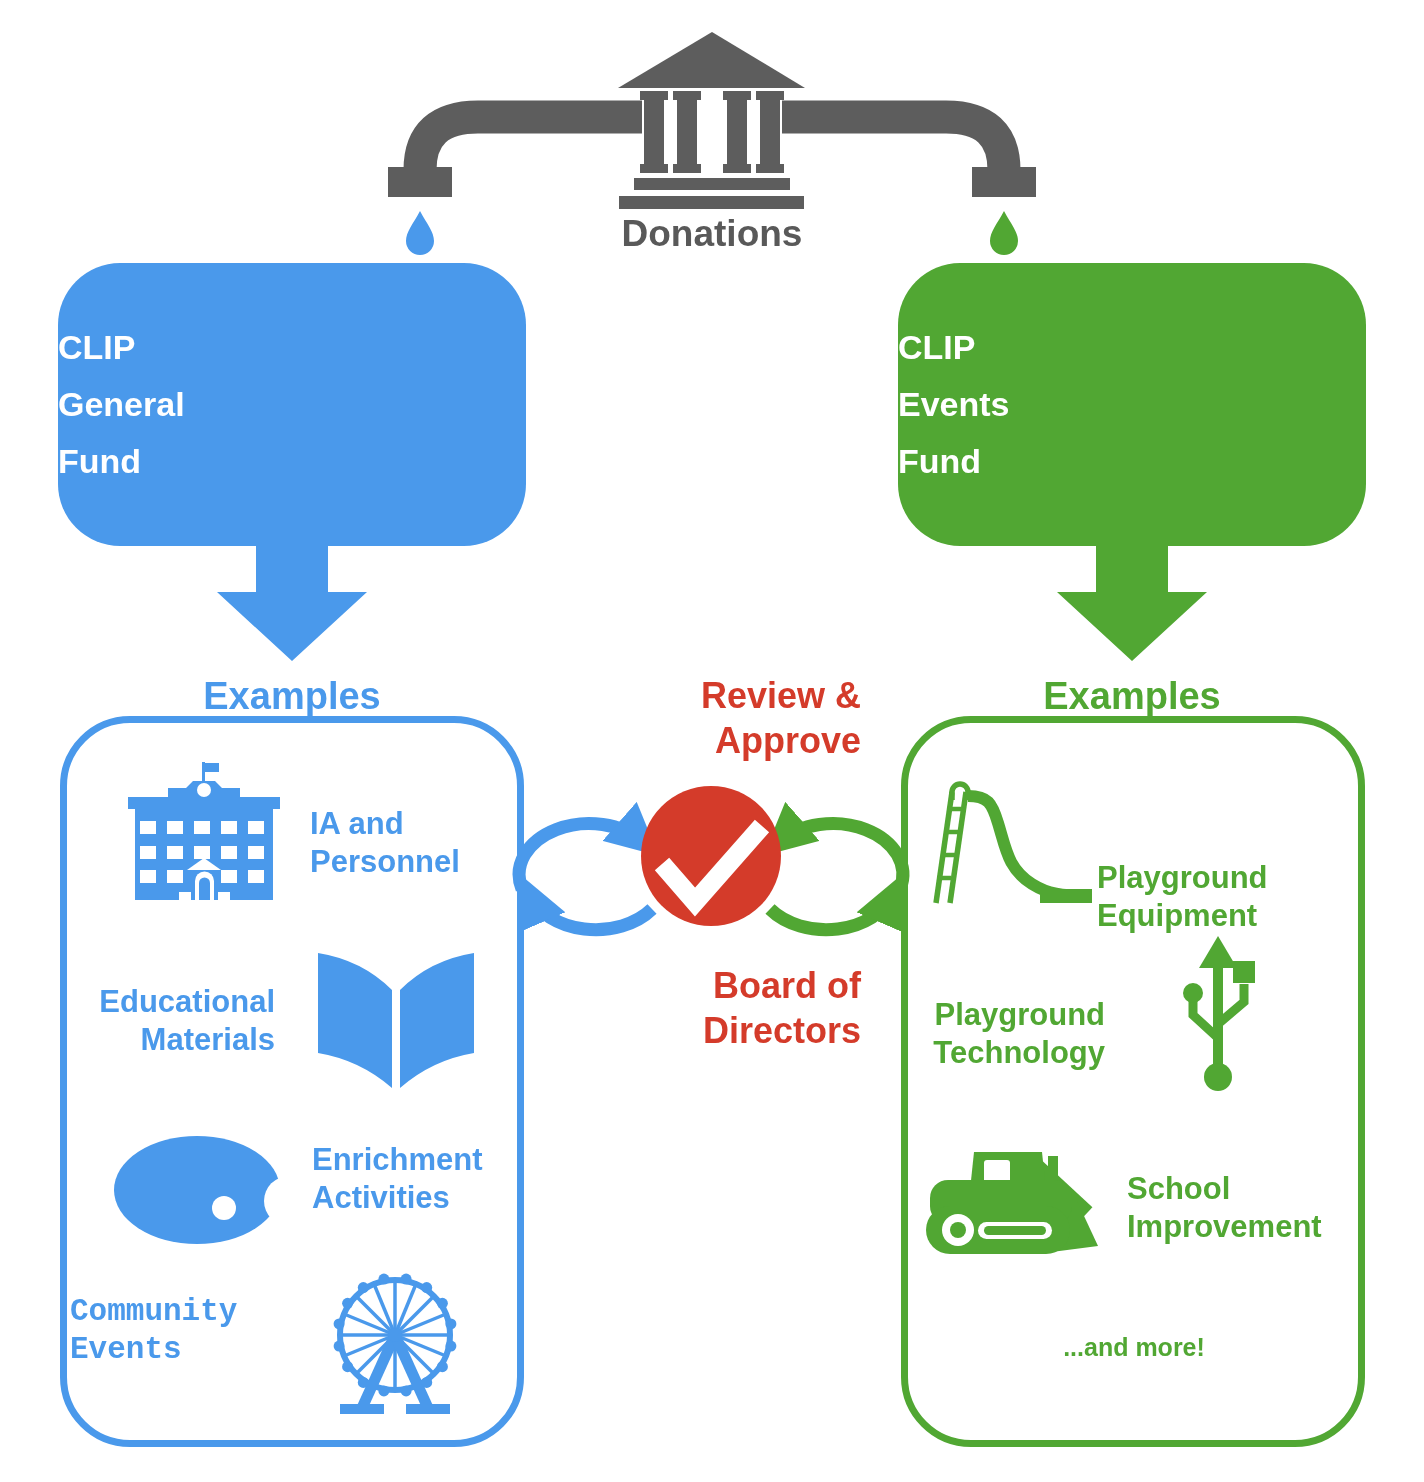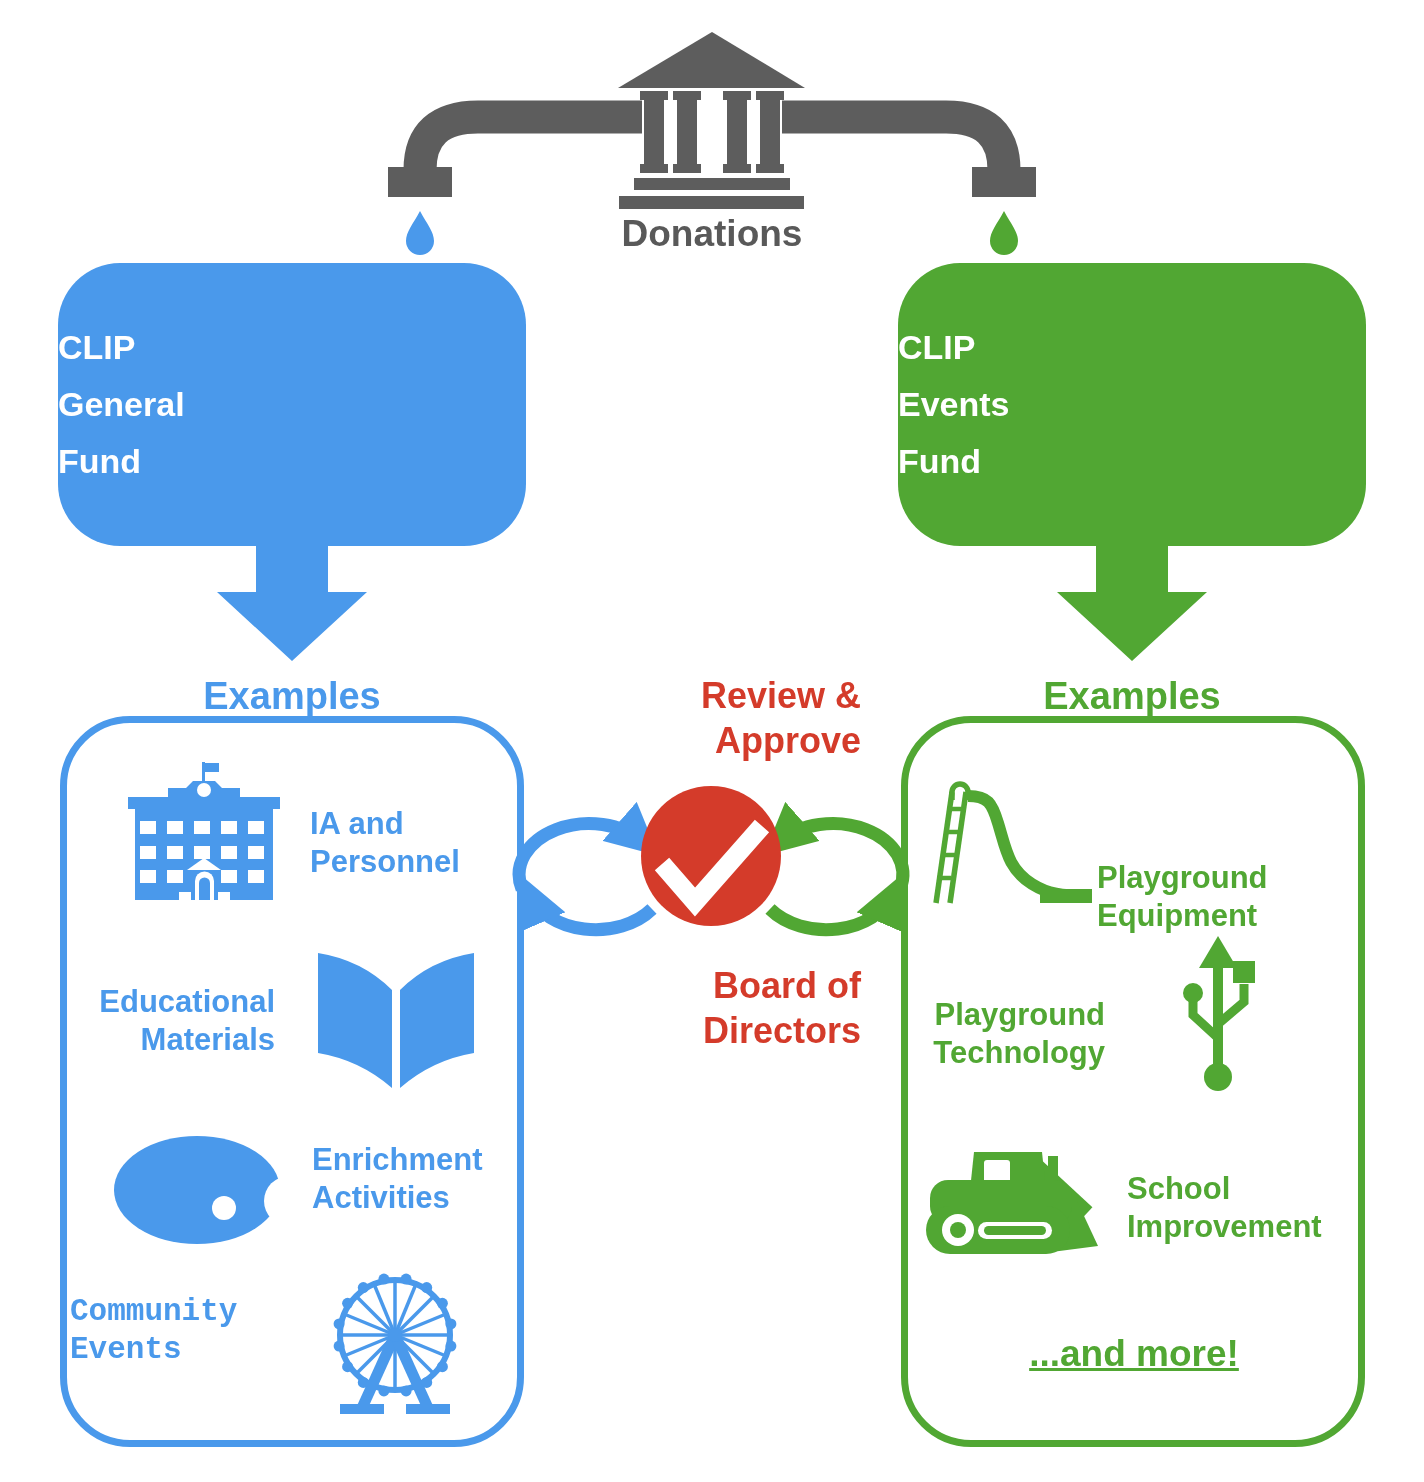--- a/index.html
+++ b/index.html
@@ -17,21 +17,21 @@
   .fund-box.blue{background:var(--c-blue);}
   .fund-box.green{background:var(--c-green);}
   .outline-box{position:absolute;z-index:1;width:464px;height:731px;border-radius:70px;
                box-sizing:border-box;background:transparent;}
   .outline-box.blue{border:7px solid var(--c-blue);}
   .outline-box.green{border:7px solid var(--c-green);}
   .examples{width:300px;text-align:center;font-size:38px;}
   .itemlabel{font-size:31px;line-height:38px;}
   .center-red{width:300px;text-align:right;font-size:36px;line-height:45px;}
   .donations{width:300px;text-align:center;font-size:37px;}
-  .andmore{width:300px;text-align:center;font-size:37px;text-decoration:underline;}
+  .andmore{width:300px;text-align:center;font-size:25px;}
   
   .f-blue{fill:var(--c-blue);} .f-green{fill:var(--c-green);} .f-red{fill:var(--c-red);}
   .f-gray{fill:var(--c-gray);} .f-white{fill:#fff;}
   .s-blue{stroke:var(--c-blue);fill:none;} .s-green{stroke:var(--c-green);fill:none;}
   .s-gray{stroke:var(--c-gray);fill:none;} .s-white{stroke:#fff;fill:none;}
 </style>
 </head>
 <body>
 
 <div class="canvas">

